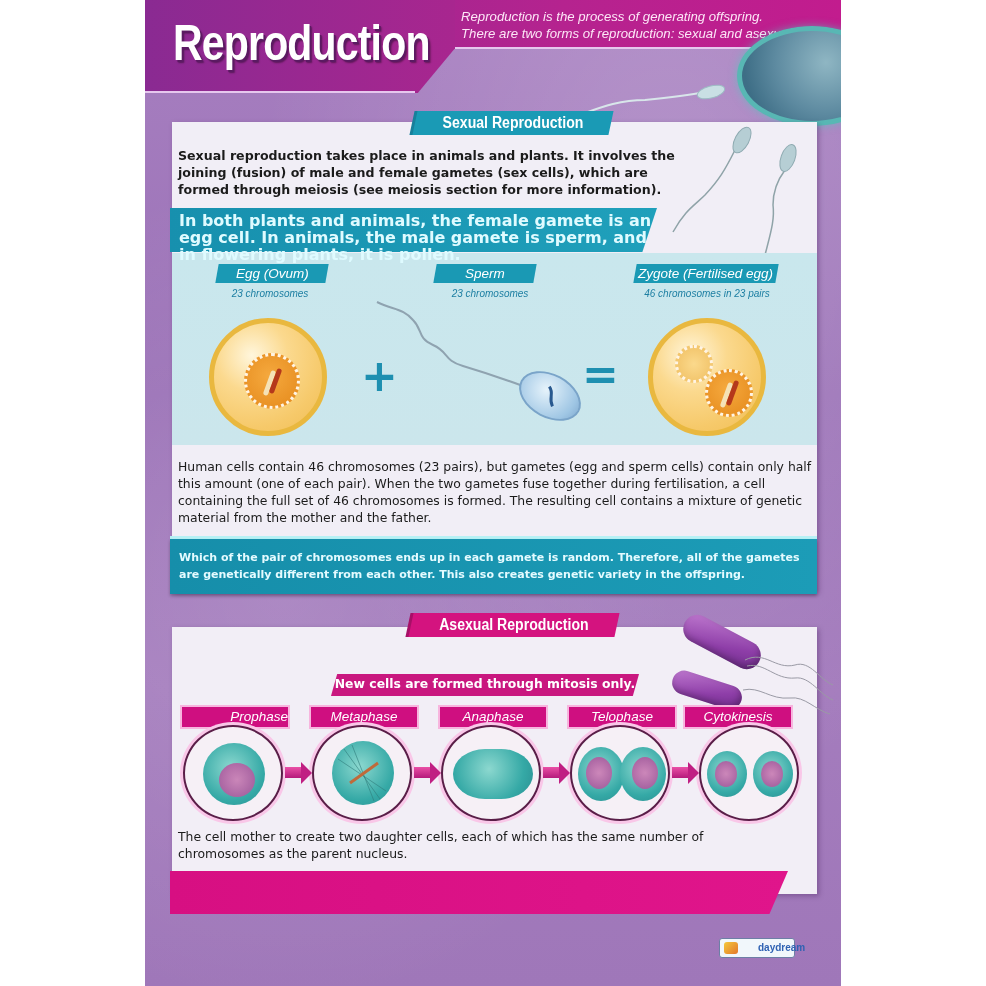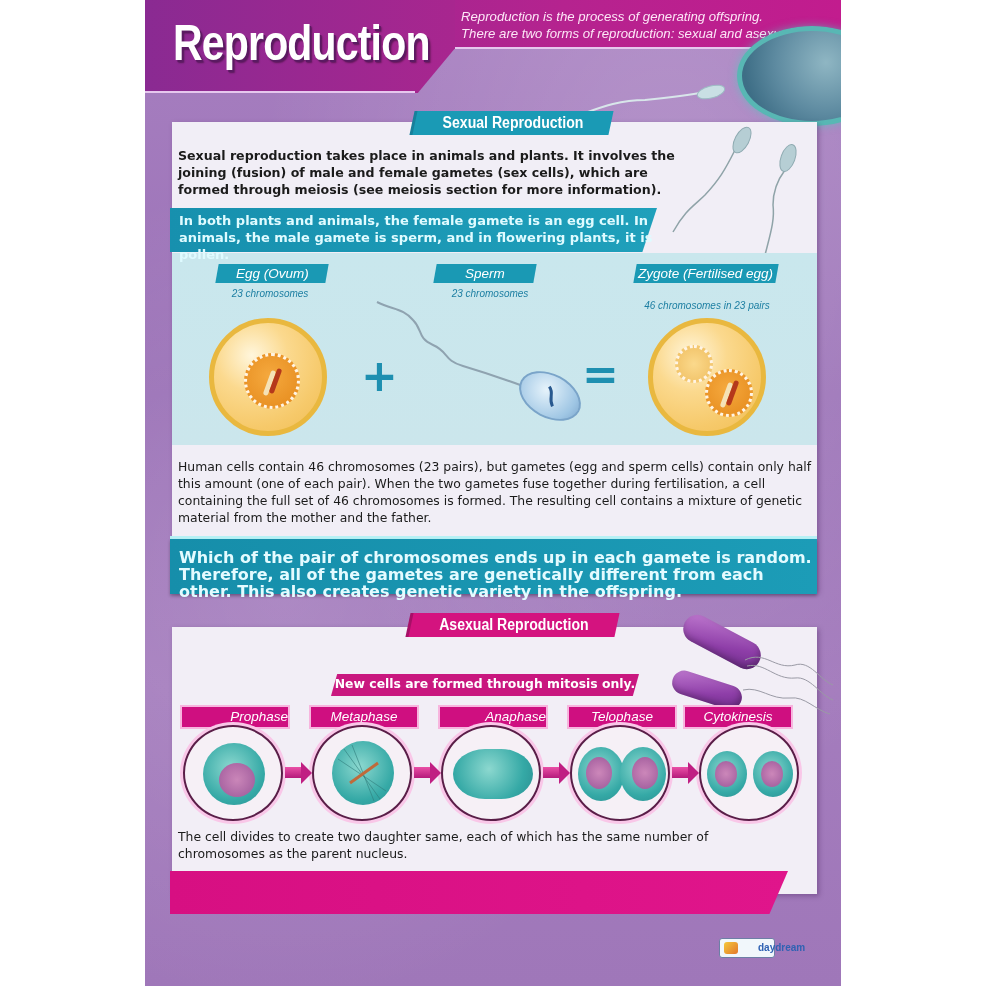--- a/index.html
+++ b/index.html
@@ -82,21 +82,21 @@
   .sex-p1 { left: 33px; top: 147px; width: 520px; font-weight: bold; font-size: 12.6px; }
 
   .teal-band {
     position: absolute; left: 25px; top: 208px; width: 487px; height: 44px;
     background: linear-gradient(90deg, #1790ae, #1fa0bb);
     clip-path: polygon(0 0, 100% 0, 97% 100%, 0 100%);
     box-shadow: 0 2px 3px rgba(0,0,0,0.25);
   }
   .teal-band-text {
     position: absolute; left: 34px; top: 212px; width: 480px;
-    font-family: "DejaVu Sans", sans-serif; font-size: 13px; line-height: 17px;
+    font-family: "DejaVu Sans", sans-serif; font-size: 16px; line-height: 17px;
     color: #dffbff; font-weight: bold;
   }
 
   .diagram-area {
     position: absolute; left: 27px; top: 253px; width: 645px; height: 192px;
     background: linear-gradient(180deg, #c9e7ed 0%, #cbe6ec 100%);
   }
   .cell-label {
     position: absolute; height: 19px; background: #1a99b4;
     font-family: "Liberation Sans", sans-serif; font-style: italic; font-size: 13.5px;
@@ -137,21 +137,21 @@
 
   .sex-p2 { left: 33px; top: 458px; width: 640px; }
   .teal-band2 {
     position: absolute; left: 25px; top: 539px; width: 647px; height: 55px;
     background: linear-gradient(90deg, #168eaa, #1c9cb7);
     box-shadow: 0 2px 3px rgba(0,0,0,0.25);
   }
   .teal-band2-top { position: absolute; left: 25px; top: 536px; width: 647px; height: 3px; background: #b7f1f5; }
   .teal-band2-text {
     position: absolute; left: 34px; top: 549px; width: 640px;
-    font-family: "DejaVu Sans", sans-serif; font-size: 16px; line-height: 17px;
+    font-family: "DejaVu Sans", sans-serif; font-size: 11px; line-height: 17px;
     color: #e4fbff; font-weight: bold;
   }
 
   
   .asex-box {
     position: absolute; left: 27px; top: 627px; width: 645px; height: 267px;
     background: #f2eef6;
     box-shadow: 2px 2px 5px rgba(60,20,80,0.35);
   }
   .asex-p1 { left: 33px; top: 648px; width: 560px; font-weight: bold; font-size: 12.6px; }
@@ -210,21 +210,21 @@
     color: #ffe6f5; font-weight: bold;
   }
 
   .bacteria {
     position: absolute; border-radius: 14px;
     background: linear-gradient(160deg, #c07bd0, #8e3ea8 60%, #6e2d8a);
     box-shadow: inset -3px -3px 6px rgba(0,0,0,0.25);
   }
 
   .logo {
-    position: absolute; left: 574px; top: 938px; width: 56px; height: 20px;
+    position: absolute; left: 574px; top: 938px; width: 76px; height: 20px;
     background: #f1f7fb; border: 1px solid #6d7fa5; border-radius: 3px;
     font-family: "Liberation Sans", sans-serif; font-weight: bold; font-size: 10px;
     color: #2f62b3; line-height: 18px; padding-left: 38px;
   }
   .logo-icon {
     position: absolute; left: 4px; top: 3px; width: 14px; height: 12px;
     border-radius: 3px; background: linear-gradient(135deg,#f4c83c,#e3772a);
   }
 </style>
 </head>
@@ -292,21 +292,21 @@
     <svg width="66" height="44">
         <path d="M 26 12 C 34 16, 30 22, 38 28" stroke="#28588f" stroke-width="3" fill="none"></path>
       </svg>
   </div>
 
   <div class="op-sign" style="left:437px; top:352px;">=</div>
 
   <div class="cell-label" style="left:490px; top:264px; width:142px;">
     <span>Zygote (Fertilised egg)</span>
   </div>
-  <div class="cell-sub" style="left:462px; top:288px; width:200px;margin-top:12px;">46 chromosomes in 23 pairs</div>
+  <div class="cell-sub" style="left:462px; top:288px; width:200px;">46 chromosomes in 23 pairs</div>
   <div class="egg-cell" style="left:503px; top:318px;">
     <div class="nucleus" style="left:22px; top:22px; width:38px; height:38px; background: radial-gradient(circle,#fbd98c,#f0c064); border-color:#fff4e4;"></div>
     <div class="nucleus" style="left:52px; top:46px; width:48px; height:48px;">
       <div class="chrom" style="left:16px; top:10px; background:#f5e2b6;"></div>
       <div class="chrom" style="left:22px; top:8px; background:#b5381b;"></div>
     </div>
   </div>
 
   <div class="body-text sex-p2">Human cells contain 46 chromosomes (23 pairs), but gametes (egg and sperm cells) contain only half this amount (one of each pair). When the two gametes fuse together during fertilisation, a cell containing the full set of 46 chromosomes is formed. The resulting cell contains a mixture of genetic material from the mother and the father.</div>
 
@@ -327,21 +327,21 @@
   <div class="section-tag tag-asexual">
     <span>Asexual Reproduction</span>
   </div>
 
 
   <div class="mitosis-band"></div>
   <div class="mitosis-band-text">New cells are formed through mitosis only.</div>
 
   <div class="phase-label" style="left:37px;text-align:right;">Prophase</div>
   <div class="phase-label" style="left:166px;">Metaphase</div>
-  <div class="phase-label" style="left:295px;text-align:right;">Anaphase</div>
+  <div class="phase-label" style="left:295px;">Anaphase</div>
   <div class="phase-label" style="left:424px;">Telophase</div>
   <div class="phase-label" style="left:540px;">Cytokinesis</div>
 
   <div class="phase-circle" style="left:38px;">
     <div class="phase-cell" style="left:18px; top:16px; width:62px; height:62px;"></div>
     <div class="phase-nuc" style="left:34px; top:36px; width:36px; height:34px;"></div>
   </div>
   <div class="phase-circle" style="left:167px;">
     <div class="phase-cell" style="left:18px; top:14px; width:62px; height:64px;"></div>
     <svg style="position:absolute; left:18px; top:14px;" width="62" height="64">
@@ -377,21 +377,21 @@
   </div>
   <div class="phase-arrow" style="left:398px;">
     <div class="arrow-body" style="left:0; top:5px;"></div>
       <div class="arrow-head" style="left:16px; top:0;"></div>
   </div>
   <div class="phase-arrow" style="left:527px;">
     <div class="arrow-body" style="left:0; top:5px;"></div>
       <div class="arrow-head" style="left:16px; top:0;"></div>
   </div>
 
-  <div class="body-text asex-p2">The cell divides to create two daughter same, each of which has the same number of chromosomes as the parent nucleus.</div>
+  <div class="body-text asex-p2">The cell mother to create two daughter cells, each of which has the same number of chromosomes as the parent nucleus.</div>
 
   <div class="pink-band"></div>
 
   <div class="logo">
     <div class="logo-icon"></div>
     <span>daydream</span>
   </div>
 </div>
 
 </body></html>

